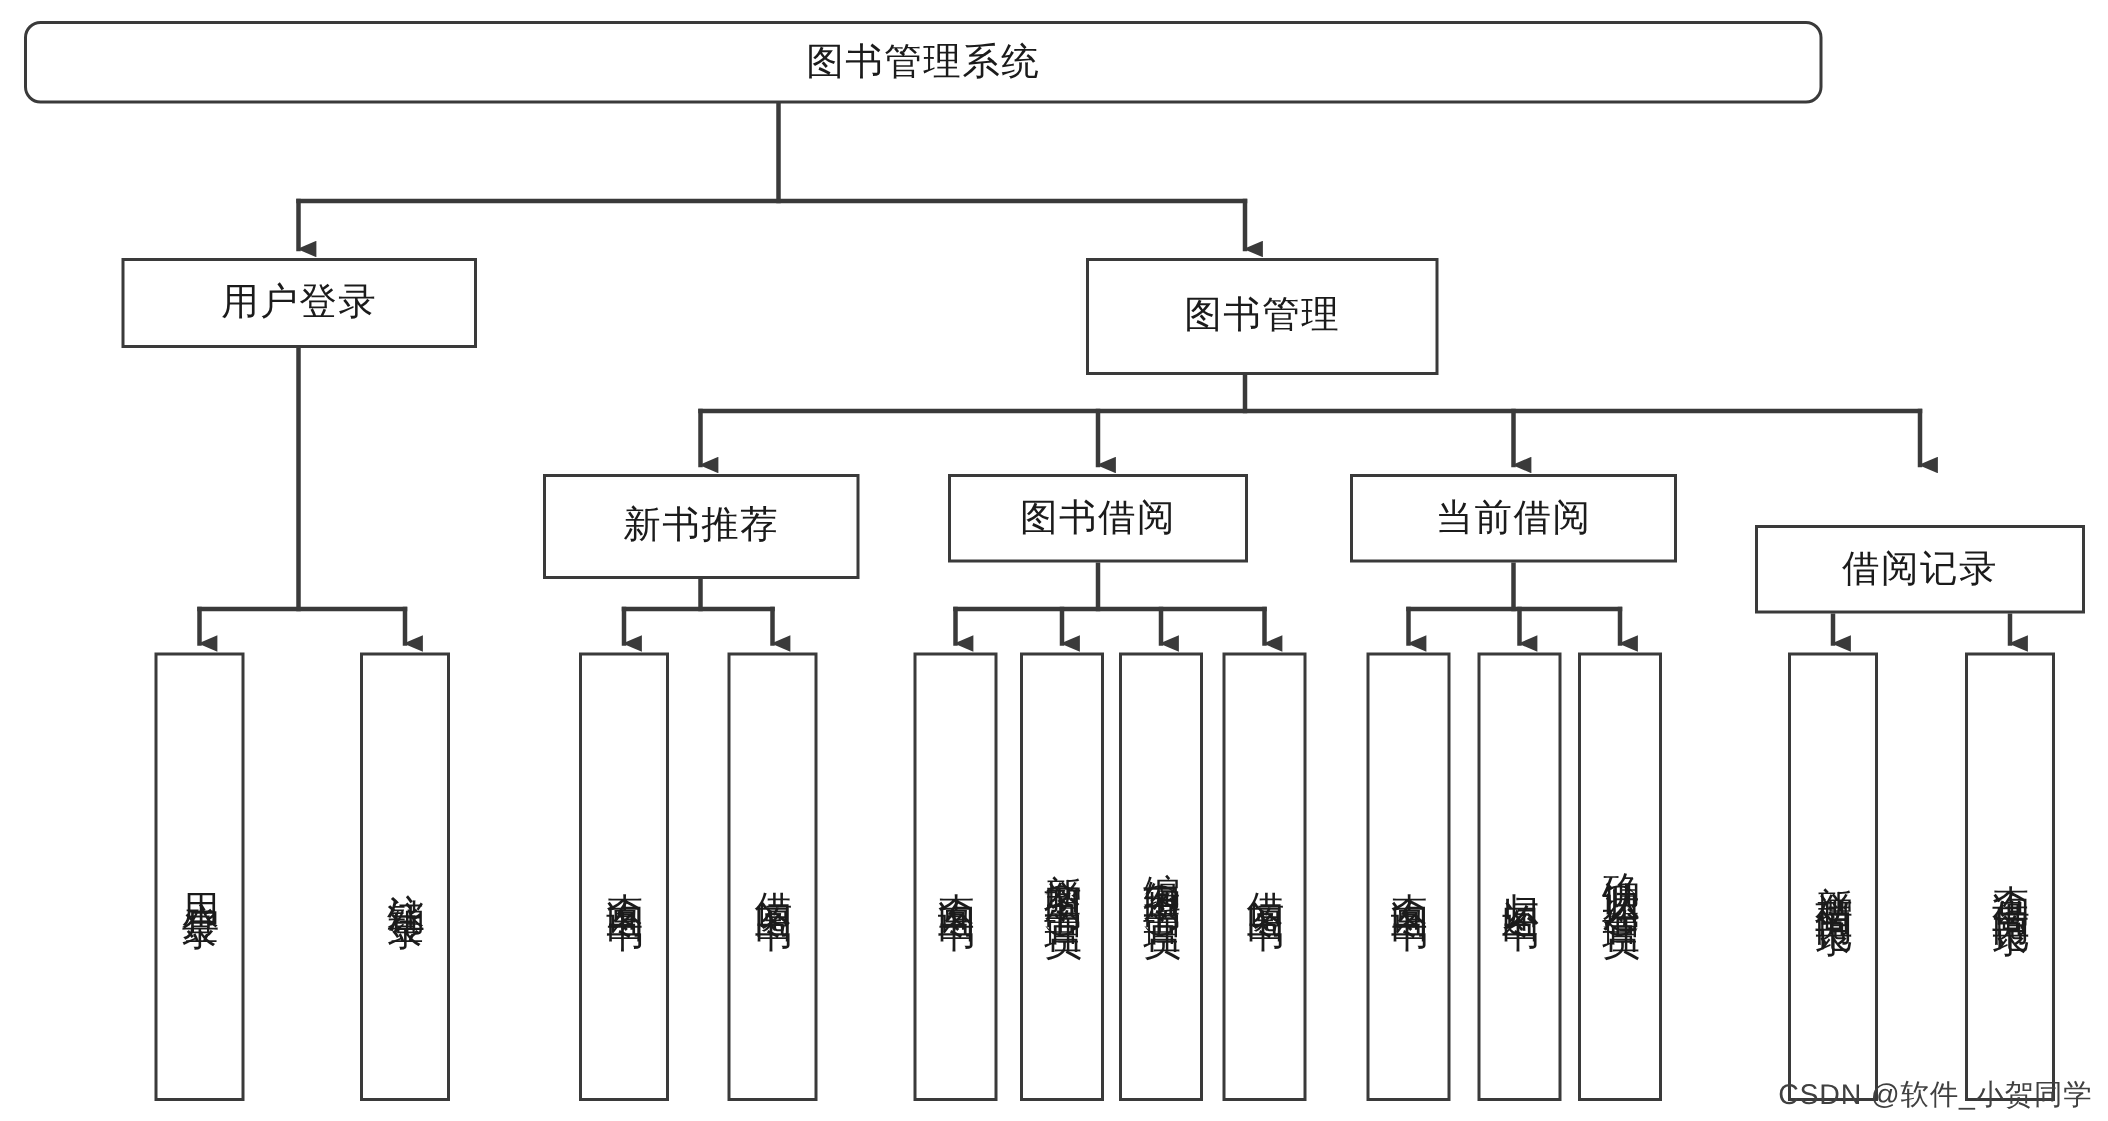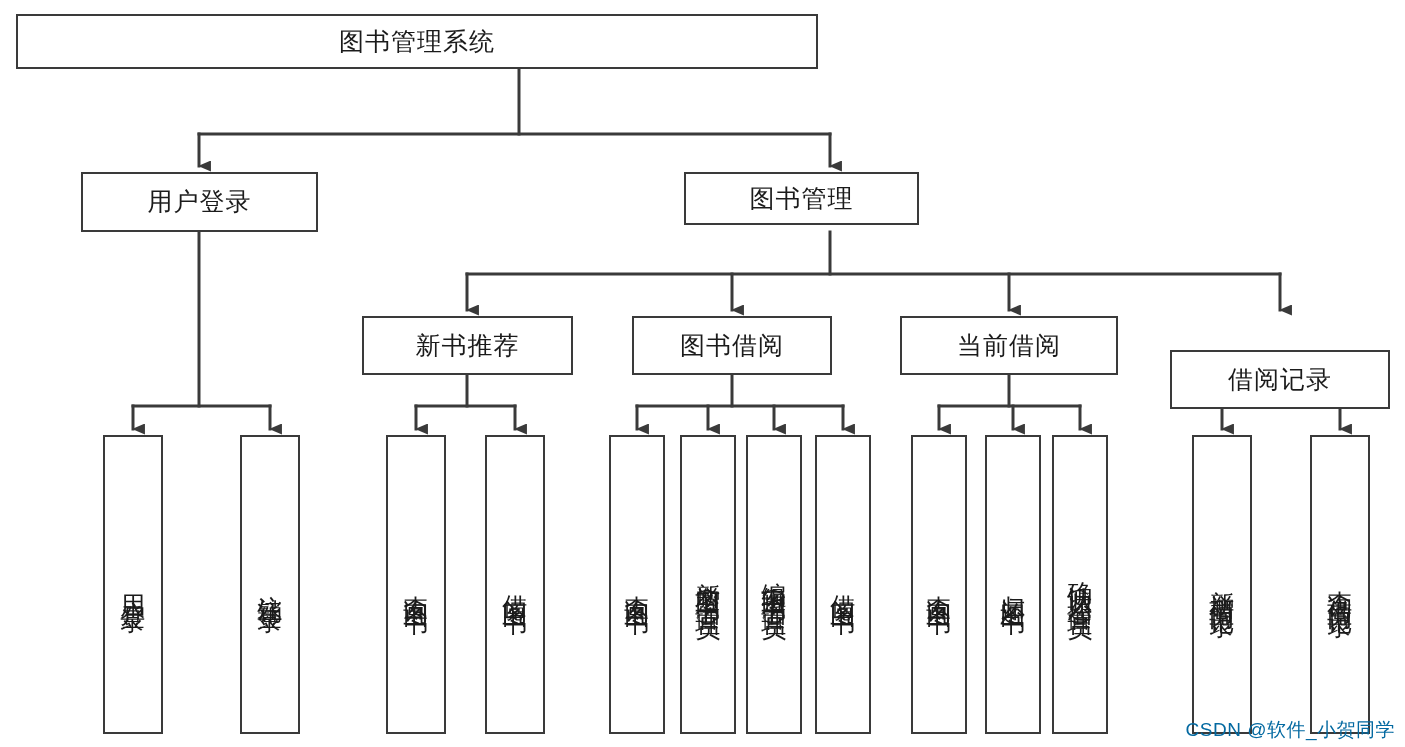--- a/index.html
+++ b/index.html
@@ -55,21 +55,21 @@
     writing-mode: vertical-rl;
     text-orientation: upright;
     display: block;
     white-space: nowrap;
   }
   #watermark {
     position: absolute;
     right: 10px;
     bottom: 4px;
     font-size: 19px;
-    color: #0369a1;
+    color: #404040;
     letter-spacing: 0.5px;
     white-space: nowrap;
     user-select: none;
   }
 </style>
 </head>
 <body>
 
 <div id="canvas">
 
@@ -131,32 +131,32 @@
     </g>
 
     <g stroke="#3a3a3a" stroke-width="3" fill="none" stroke-linecap="square">
       <path d="M 1280 375 L 1280 406"></path>
       <path d="M 1222 406 L 1340 406"></path>
       <path d="M 1222 406 L 1222 429" marker-end="url(#arrow)"></path>
       <path d="M 1340 406 L 1340 429" marker-end="url(#arrow)"></path>
     </g>
   </svg>
 
-  <div class="node horiz" style="left: 16px; top: 14px; width: 802px; height: 55px;">
+  <div class="node horiz" style="left: 16px; top: 14px; width: 1199px; height: 55px; border-radius: 11px;">
     <span class="label">图书管理系统</span>
   </div>
 
   <div class="node horiz" style="left: 81px; top: 172px; width: 237px; height: 60px;">
     <span class="label">用户登录</span>
   </div>
-  <div class="node horiz" style="left: 684px; top: 172px; width: 235px; height: 53px;">
+  <div class="node horiz" style="left: 724px; top: 172px; width: 235px; height: 78px;">
     <span class="label">图书管理</span>
   </div>
 
-  <div class="node horiz" style="left: 362px; top: 316px; width: 211px; height: 59px;">
+  <div class="node horiz" style="left: 362px; top: 316px; width: 211px; height: 70px;">
     <span class="label">新书推荐</span>
   </div>
   <div class="node horiz" style="left: 900px; top: 316px; width: 218px; height: 59px;">
     <span class="label">当前借阅</span>
   </div>
   <div class="node horiz" style="left: 632px; top: 316px; width: 200px; height: 59px;">
     <span class="label">图书借阅</span>
   </div>
   <div class="node horiz" style="left: 1170px; top: 316px; width: 220px; height: 59px; margin-top: 34px;">
     <span class="label">借阅记录</span>

